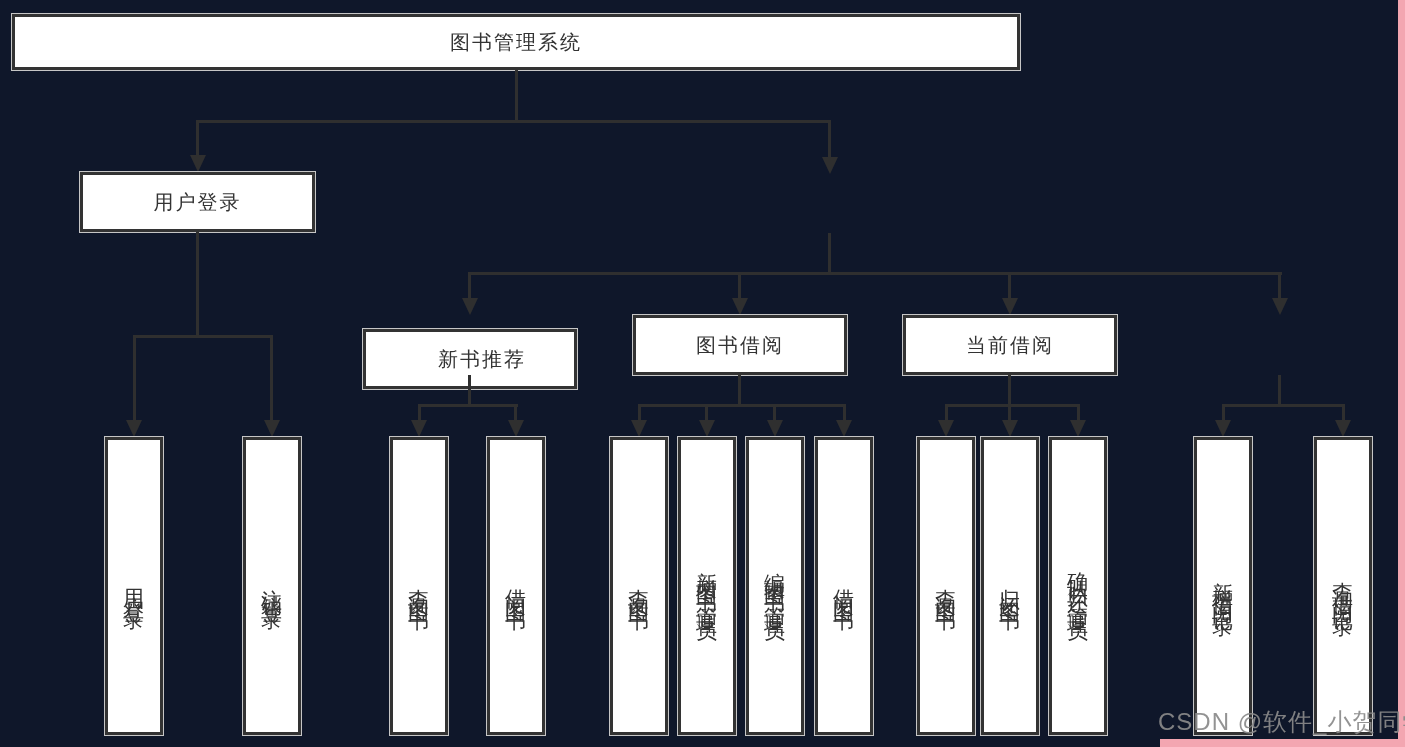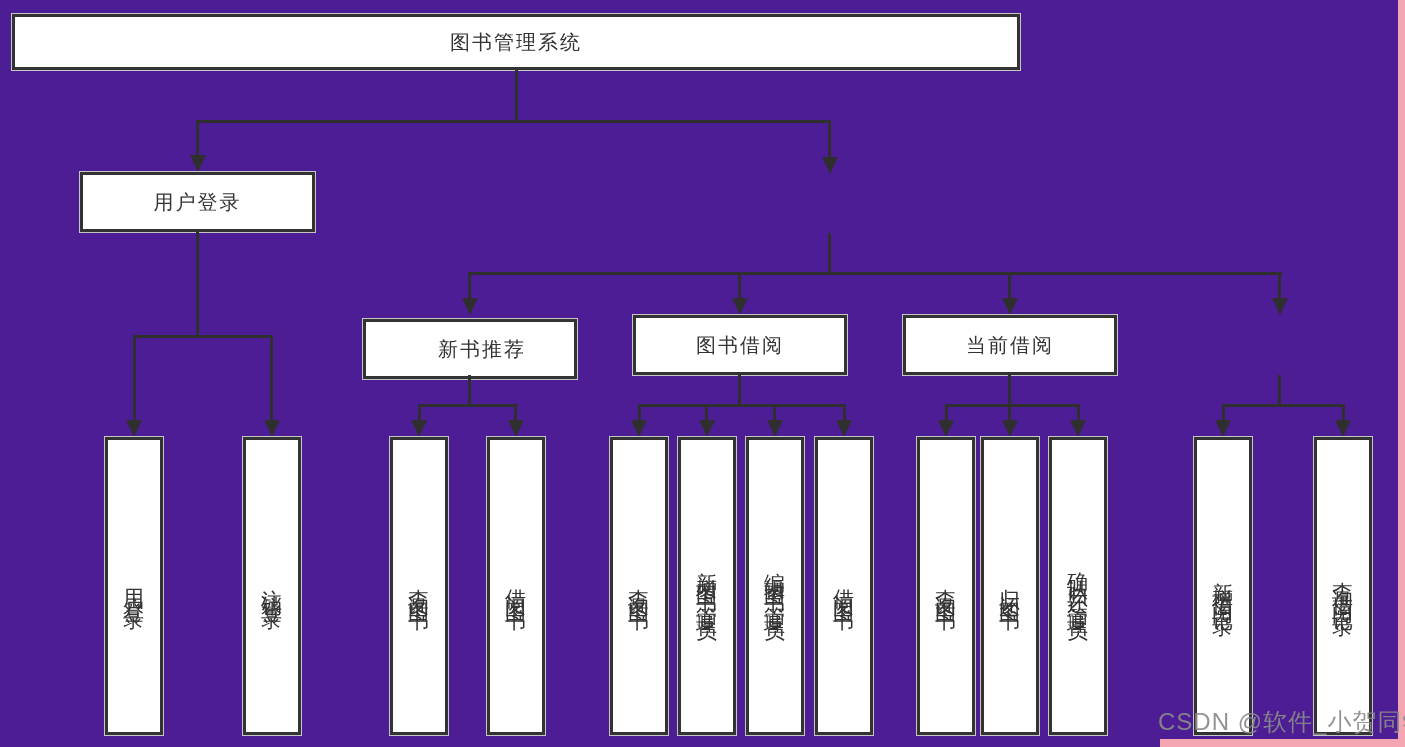--- a/index.html
+++ b/index.html
@@ -1,21 +1,21 @@
 <!DOCTYPE html>
 <html><head>
 <meta charset="utf-8">
 <style>
   * { box-sizing: border-box; }
   html, body { margin: 0; padding: 0; background: #ffffff; }
   .canvas {
     position: relative;
     width: 1405px;
     height: 747px;
-    background: #4c1d95;
+    background: #0f172a;
     overflow: hidden;
     font-family: "Liberation Sans", sans-serif;
     color: #333333;
   }
   .node {
     position: absolute;
     background: #ffffff;
     border: 3px solid #333333;
     box-shadow: 0 0 0 1px #c6c6c6;
     display: flex;
@@ -91,21 +91,21 @@
   <div class="hline" style="left:468px; top:272px; width:814px;"></div>
   <div class="vline" style="left:468px; top:272px; height:27px;"></div>
   <div class="arrow" style="left:462px; top:298px;"></div>
   <div class="vline" style="left:738px; top:272px; height:27px;"></div>
   <div class="arrow" style="left:732px; top:298px;"></div>
   <div class="vline" style="left:1008px; top:272px; height:27px;"></div>
   <div class="arrow" style="left:1002px; top:298px;"></div>
   <div class="vline" style="left:1278px; top:272px; height:27px;"></div>
   <div class="arrow" style="left:1272px; top:298px;"></div>
 
-  <div class="node" style="left:363px; top:319px; width:214px; height:60px;padding-left:24px;">新书推荐</div>
+  <div class="node" style="left:363px; top:329px; width:214px; height:60px;padding-left:24px;">新书推荐</div>
   <div class="node" style="left:903px; top:315px; width:214px; height:60px;">当前借阅</div>
   <div class="node" style="left:633px; top:315px; width:214px; height:60px;">图书借阅</div>
 
   <div class="vline" style="left:468px; top:375px; height:31px;"></div>
   <div class="hline" style="left:418px; top:404px; width:100px;"></div>
   <div class="vline" style="left:418px; top:404px; height:18px;"></div>
   <div class="arrow" style="left:411px; top:420px;"></div>
   <div class="vline" style="left:514px; top:404px; height:18px;"></div>
   <div class="arrow" style="left:508px; top:420px;"></div>
 

